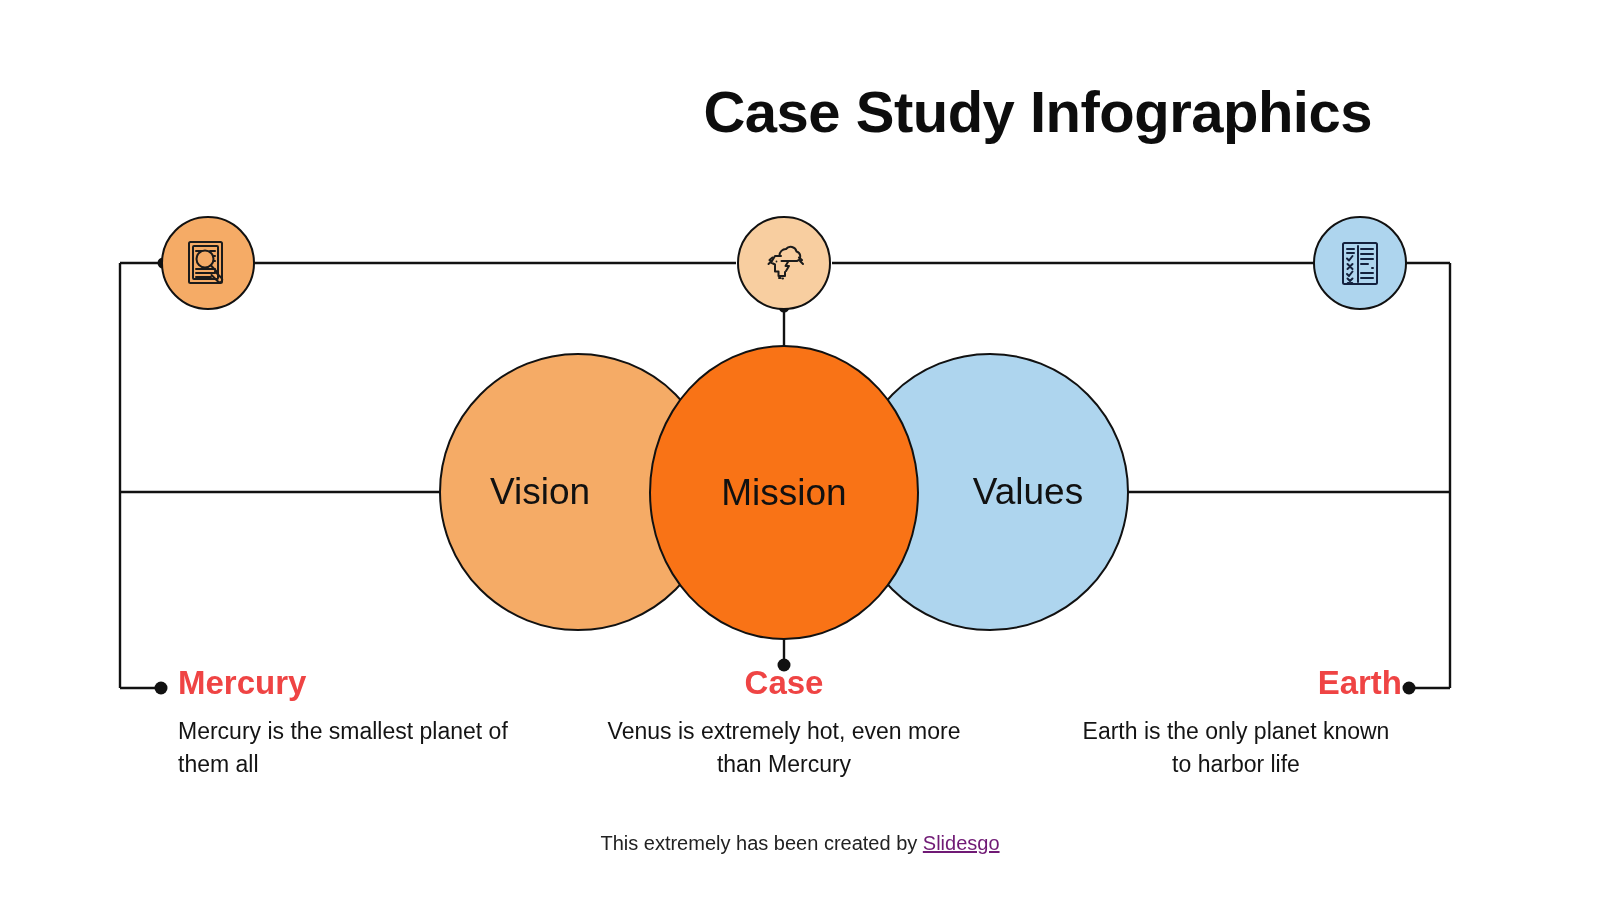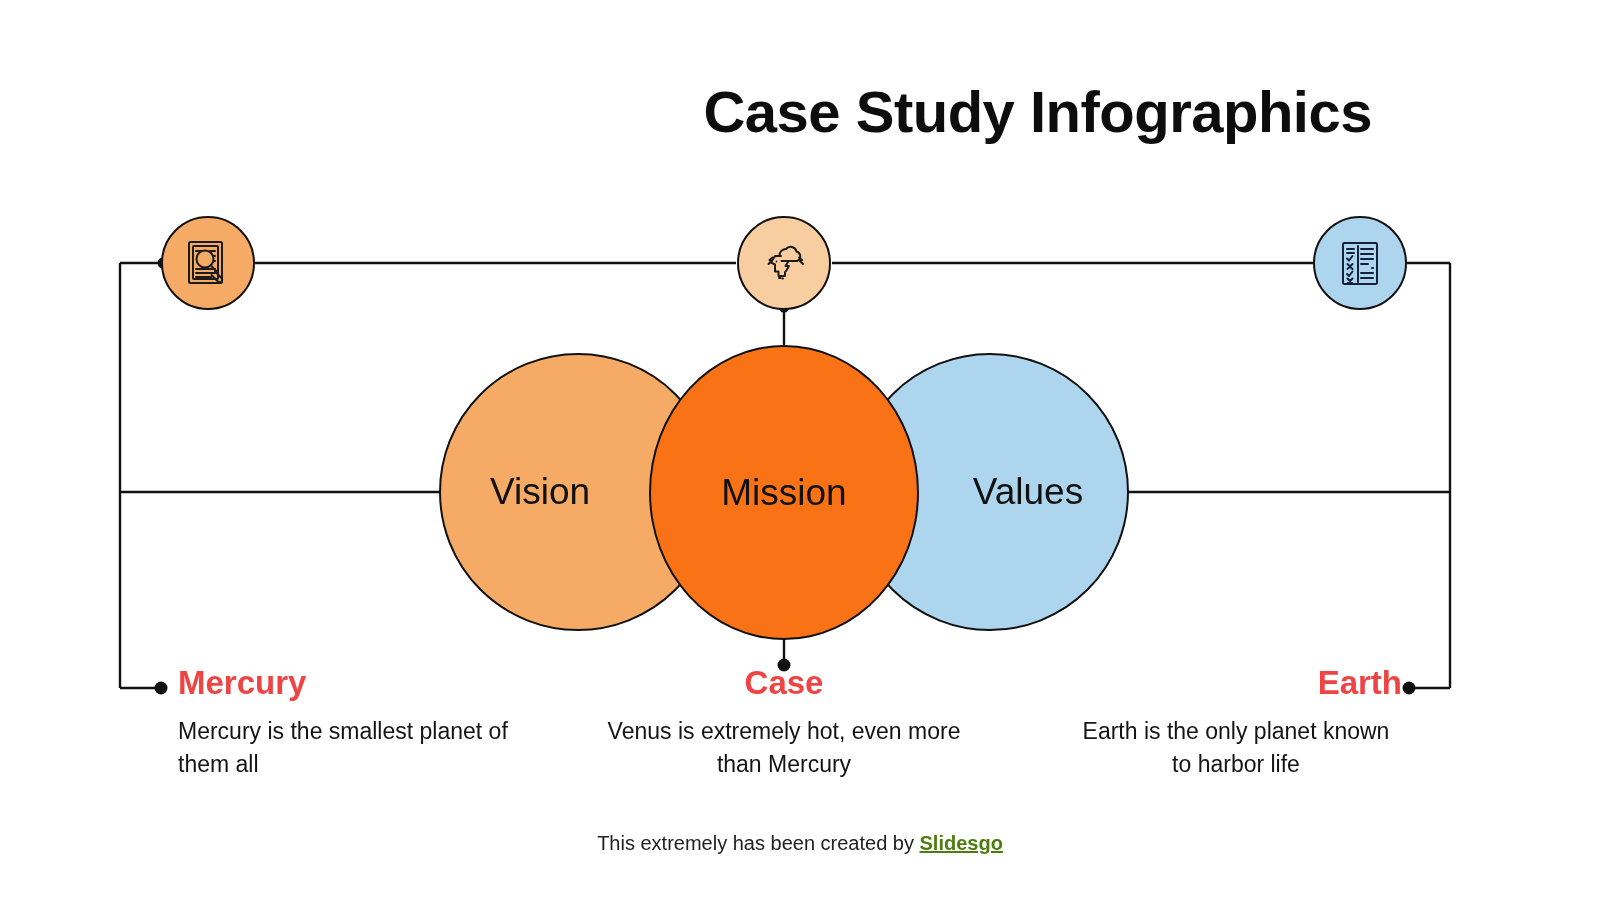--- a/index.html
+++ b/index.html
@@ -153,23 +153,23 @@
   #footer-credit {
     position: absolute;
     left: 0;
     top: 832px;
     width: 1600px;
     text-align: center;
     font-size: 20px;
     color: #222222;
   }
   #footer-credit .brand {
-    font-weight: 700;
+    font-weight: 400;
     text-decoration: underline;
-    color: #4d7c0f;
+    color: #701a75;
   }
 </style>
 </head>
 <body>
 
 <div id="stage">
 
   <div id="page-title">Case Study Infographics</div>
 
   <svg id="connectors" viewBox="0 0 1600 900" width="1600" height="900">

